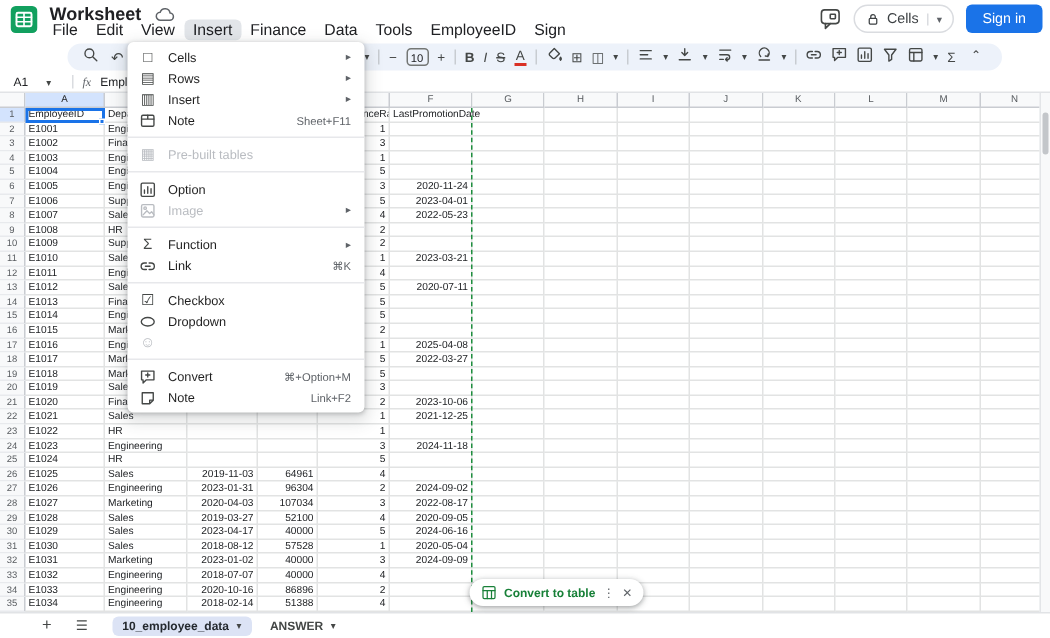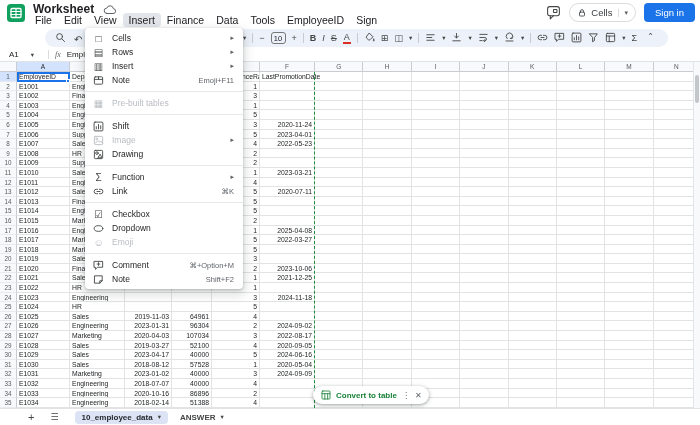--- a/index.html
+++ b/index.html
@@ -887,58 +887,48 @@
         <span class="sub">▸</span>
       </div>
       <div class="mi">
         <span class="ic">
           <svg viewBox="0 0 12 12">
             <rect x="1.5" y="2" width="9" height="8" rx="1"></rect>
             <path d="M1.5 4.8h9M6 2v2.8"></path>
           </svg>
         </span>
         <span class="lbl">Note</span>
-        <span class="sc">Emoji+F11</span>
+        <span class="sc">Sheet+F11</span>
       </div>
       <div class="mdiv"></div>
       <div class="mi disabled">
         <span class="ic" style="font-size: 10px; line-height: 11px;">▦</span>
         <span class="lbl">Pre-built tables</span>
       </div>
       <div class="mdiv"></div>
       <div class="mi">
         <span class="ic">
           <svg viewBox="0 0 12 12">
             <rect x="1.2" y="1.2" width="9.6" height="9.6" rx="1"></rect>
             <path d="M3.6 8.6V6.2M6 8.6V3.8M8.4 8.6V5.2"></path>
           </svg>
         </span>
-        <span class="lbl">Shift</span>
+        <span class="lbl">Option</span>
       </div>
       <div class="mi disabled">
         <span class="ic">
           <svg viewBox="0 0 12 12">
             <rect x="1.5" y="1.5" width="9" height="9" rx="1"></rect>
             <circle cx="4.1" cy="4.1" r="0.9"></circle>
             <path d="M2.6 9 5.4 6l2 2.1L8.8 6.7l1.7 2.3"></path>
           </svg>
         </span>
         <span class="lbl">Image</span>
         <span class="sub">▸</span>
       </div>
-      <div class="mi">
-        <span class="ic">
-          <svg viewBox="0 0 12 12">
-            <rect x="1.5" y="1.5" width="9" height="9" rx="1"></rect>
-            <circle cx="4.3" cy="4.5" r="1.4"></circle>
-            <path d="M5.6 9.2 7.8 5.6l1.7 3.6z"></path>
-          </svg>
-        </span>
-        <span class="lbl">Drawing</span>
-      </div>
       <div class="mdiv"></div>
       <div class="mi">
         <span class="ic" style="font-size: 10px; line-height: 11px;">Σ</span>
         <span class="lbl">Function</span>
         <span class="sub">▸</span>
       </div>
       <div class="mi">
         <span class="ic">
           <svg viewBox="0 0 12 12">
             <path d="M5 3.6H3.6a2.4 2.4 0 0 0 0 4.8H5M7 3.6h1.4a2.4 2.4 0 0 1 0 4.8H7M4.3 6h3.4"></path>
@@ -955,41 +945,40 @@
       <div class="mi">
         <span class="ic">
           <svg viewBox="0 0 12 12">
             <ellipse cx="6" cy="6" rx="4.7" ry="3.1"></ellipse>
           </svg>
         </span>
         <span class="lbl">Dropdown</span>
       </div>
       <div class="mi disabled">
         <span class="ic" style="font-size: 10px; line-height: 11px;">☺</span>
-        <span class="lbl">Emoji</span>
       </div>
       <div class="mdiv"></div>
       <div class="mi">
         <span class="ic">
           <svg viewBox="0 0 12 12">
             <path d="M1.5 1.5h9v6.4H5L2.6 10.2V7.9H1.5z"></path>
             <path d="M6 2.9v3M4.5 4.4h3"></path>
           </svg>
         </span>
-        <span class="lbl">Comment</span>
+        <span class="lbl">Convert</span>
         <span class="sc">⌘+Option+M</span>
       </div>
       <div class="mi">
         <span class="ic">
           <svg viewBox="0 0 12 12">
             <path d="M2 2h8v5.4L7.4 10H2zM7.4 10V7.4H10"></path>
           </svg>
         </span>
         <span class="lbl">Note</span>
-        <span class="sc">Shift+F2</span>
+        <span class="sc">Link+F2</span>
       </div>
     </div>
 
   <div id="convert-pill">
     <span class="ct-ic">
       <svg viewBox="0 0 12 12">
           <rect x="1.2" y="1.2" width="9.6" height="9.6" rx="1"></rect>
           <path d="M1.2 4.4h9.6M4.6 4.4v6.4M8 4.4v6.4"></path>
         </svg>
     </span>

